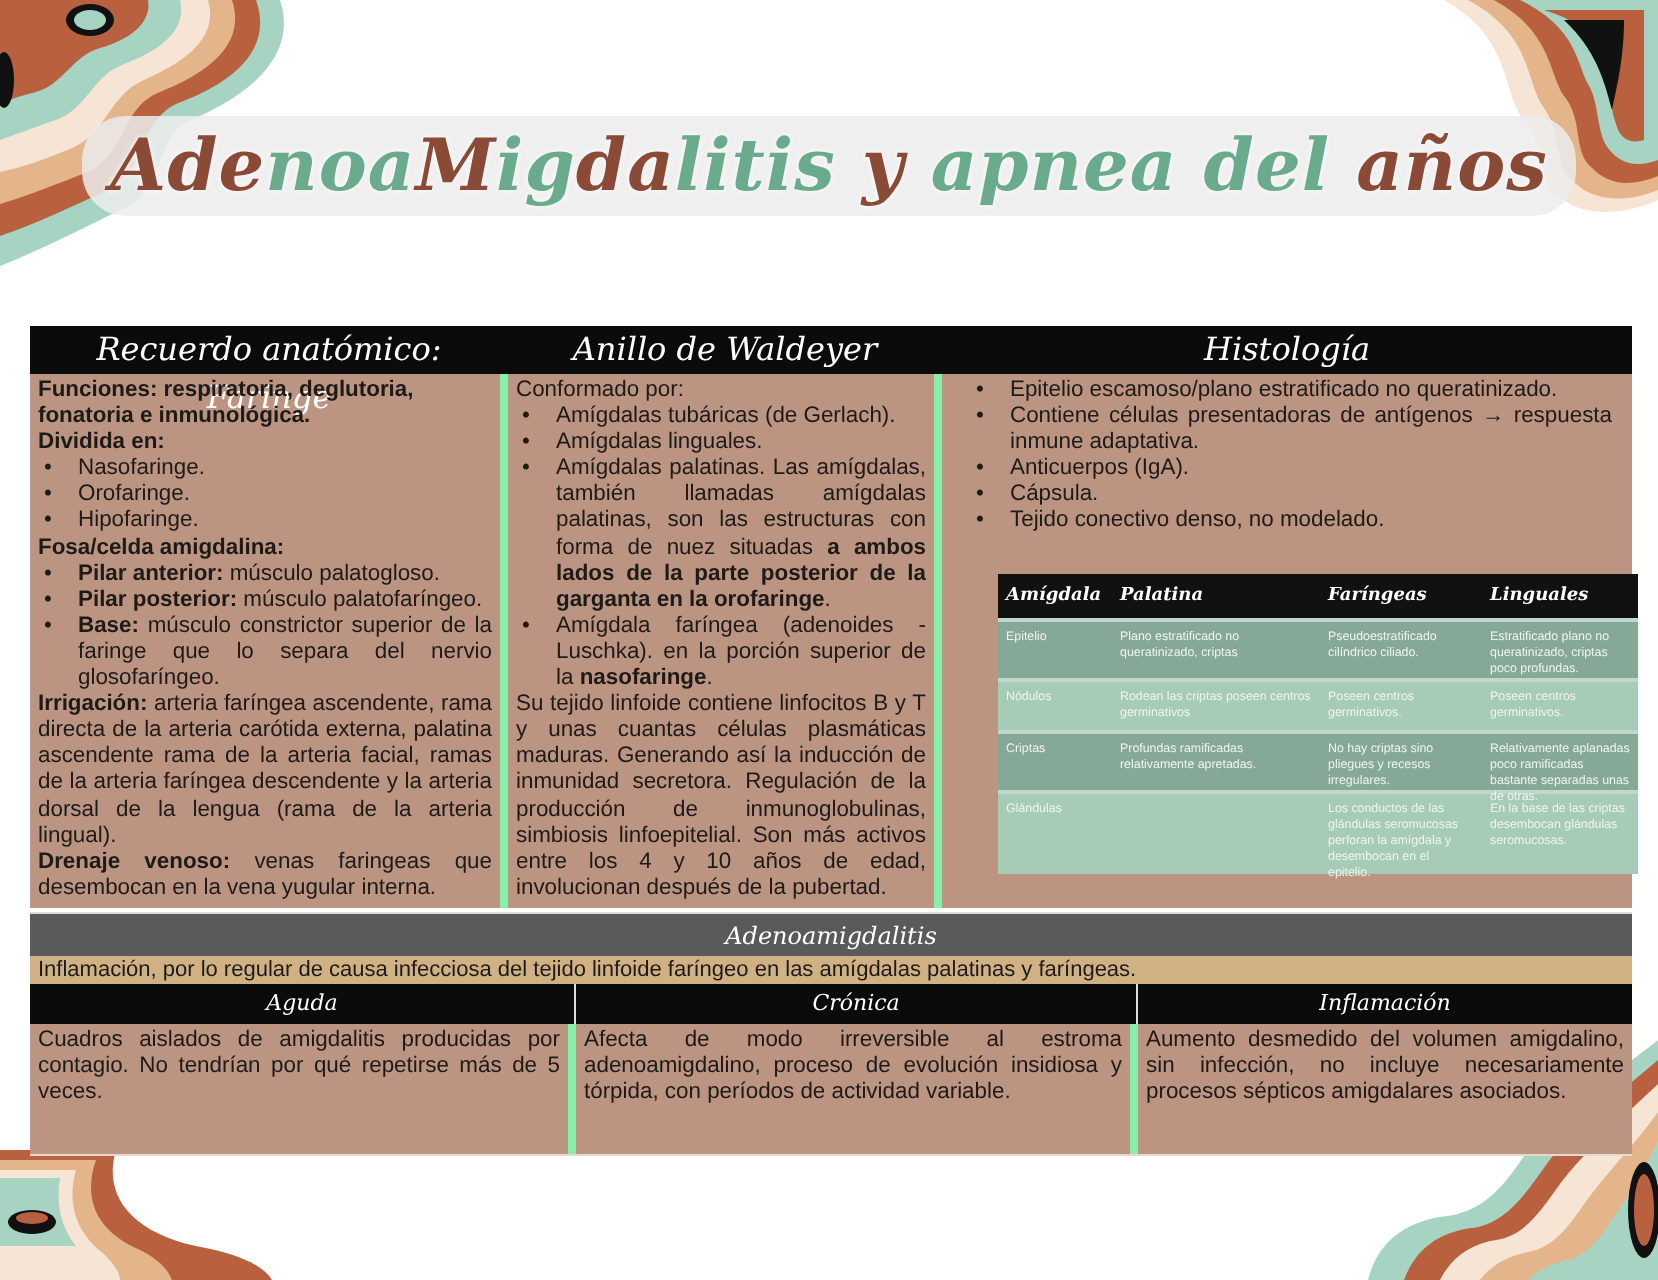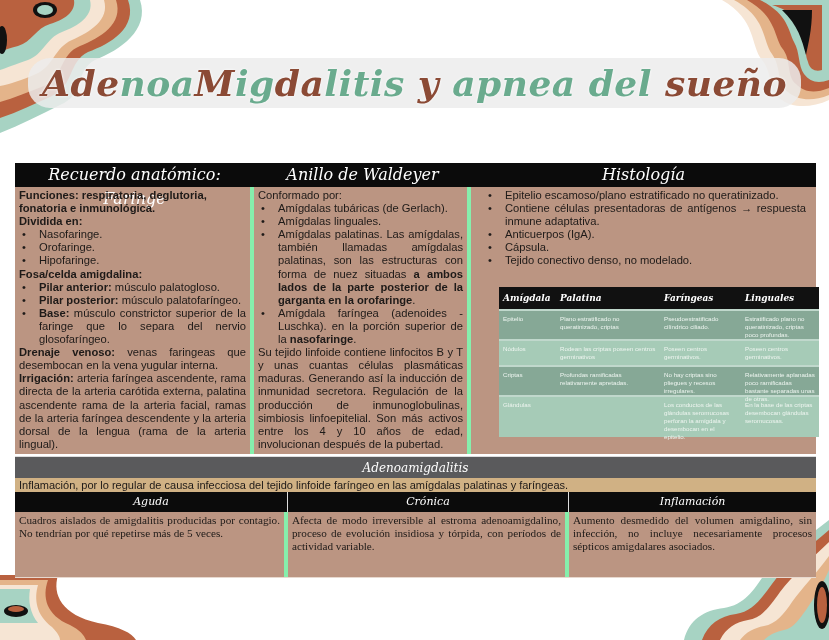--- a/index.html
+++ b/index.html
@@ -64,21 +64,21 @@
 
     .adeno-title {
       background: #5a5a5c; height: 22px; margin-top: 2px; border-top: 1px solid #ddd;
       color: #fff; text-align: center; line-height: 22px;
       font-family: "DejaVu Serif", serif; font-style: italic; font-size: 12px;
     }
     .adeno-def { background: #d0b184; height: 14px; line-height: 14px; padding-left: 4px; font-size: 11px; }
     .sub-hdr { display: flex; background: #0b0b0b; height: 20px; }
     .sub-hdr .hdr { line-height: 20px; font-size: 11px; border-right: 1px solid #ddd; }
     .sub-hdr .hdr:last-child { border-right: none; }
-    .bottom-body { display: flex; background: #bb9582; height: 66px; border-bottom: 1px solid #e8d9cf; font-family: Liberation Serif, serif; }
+    .bottom-body { display: flex; background: #bb9582; height: 66px; border-bottom: 1px solid #e8d9cf; }
     .b1 { width: 273px; } .b2 { width: 281px; } .b3 { width: 247px; }
   </style>
 </head>
 <body>
 
 <div class="deco" style="left:0;top:0;">
   <svg width="150" height="135" viewBox="0 0 150 135">
     <path d="M0,0 H140 C150,30 120,50 95,60 C75,70 85,95 60,105 C40,115 20,125 0,133 Z" fill="#a7d3c3"></path>
     <path d="M0,0 H128 C138,28 110,44 88,52 C68,62 74,86 52,96 C34,104 18,112 0,118 Z" fill="#b9613f"></path>
     <path d="M0,0 H116 C124,24 100,38 80,46 C60,54 64,76 44,86 C28,92 14,98 0,102 Z" fill="#e4b48a"></path>
@@ -117,21 +117,21 @@
     <path d="M145,22 V120 H36 C42,108 52,102 64,100 C78,98 86,86 96,72 C108,56 126,40 145,22 Z" fill="#f6e5d4"></path>
     <path d="M145,36 V120 H56 C62,112 70,108 80,106 C92,104 100,94 108,82 C118,68 132,54 145,36 Z" fill="#e4b48a"></path>
     <path d="M145,50 V120 H80 C86,114 92,112 100,110 C110,108 116,98 122,90 C130,78 138,66 145,50 Z" fill="#a7d3c3"></path>
     <ellipse cx="138" cy="85" rx="8" ry="24" fill="#111"></ellipse>
     <ellipse cx="138" cy="85" rx="5" ry="18" fill="#b9613f"></ellipse>
   </svg>
 </div>
 
 <div class="title-wrap">
   <h1 class="title">
-    <span class="c1">Ade</span><span class="c2">noa</span><span class="c1">M</span><span class="c2">ig</span><span class="c1">da</span><span class="c2">litis </span><span class="c1">y </span><span class="c2">apnea </span><span class="c2">del </span><span class="c1">sueño</span>
+    <span class="c1">Ade</span><span class="c2">noa</span><span class="c1">M</span><span class="c2">ig</span><span class="c1">da</span><span class="c2">litis </span><span class="c1">y </span><span class="c2">apnea </span><span class="c2">del </span><span class="c1">años</span>
   </h1>
 </div>
 
 <div class="sheet">
   <div class="hdr-row">
     <div class="hdr c-a">Recuerdo anatómico: Faringe</div>
     <div class="hdr c-b">Anillo de Waldeyer</div>
     <div class="hdr c-c">Histología</div>
   </div>
 
@@ -144,22 +144,22 @@
         <li>Nasofaringe.</li>
         <li>Orofaringe.</li>
         <li>Hipofaringe.</li>
       </ul>
       <div><b>Fosa/celda amigdalina:</b></div>
       <ul class="bul justify">
         <li><b>Pilar anterior:</b><span> músculo palatogloso.</span></li>
         <li><b>Pilar posterior:</b><span> músculo palatofaríngeo.</span></li>
         <li><b>Base:</b><span> músculo constrictor superior de la faringe que lo separa del nervio glosofaríngeo.</span></li>
       </ul>
+      <p class="justify"><b>Irrigación:</b><span>  arteria faríngea ascendente, rama directa de la arteria carótida externa, palatina ascendente rama de la arteria facial, ramas de la arteria faríngea descendente y la arteria dorsal de la lengua (rama de la arteria lingual).</span></p>
       <p class="justify"><b>Drenaje venoso:</b><span> venas faringeas que desembocan en la vena yugular interna.</span></p>
-      <p class="justify"><b>Irrigación:</b><span>  arteria faríngea ascendente, rama directa de la arteria carótida externa, palatina ascendente rama de la arteria facial, ramas de la arteria faríngea descendente y la arteria dorsal de la lengua (rama de la arteria lingual).</span></p>
     </div>
 
     <div class="col c-b justify">
       <div>Conformado por:</div>
       <ul class="bul">
         <li>Amígdalas tubáricas (de Gerlach).</li>
         <li>Amígdalas linguales.</li>
         <li><span>Amígdalas palatinas. Las amígdalas, también llamadas amígdalas palatinas, son las estructuras con forma de nuez situadas </span><b>a ambos lados de la parte posterior de la garganta en la orofaringe</b><span>.</span></li>
         <li><span>Amígdala faríngea (adenoides - Luschka). en la porción superior de la </span><b>nasofaringe</b><span>.</span></li>
       </ul>

